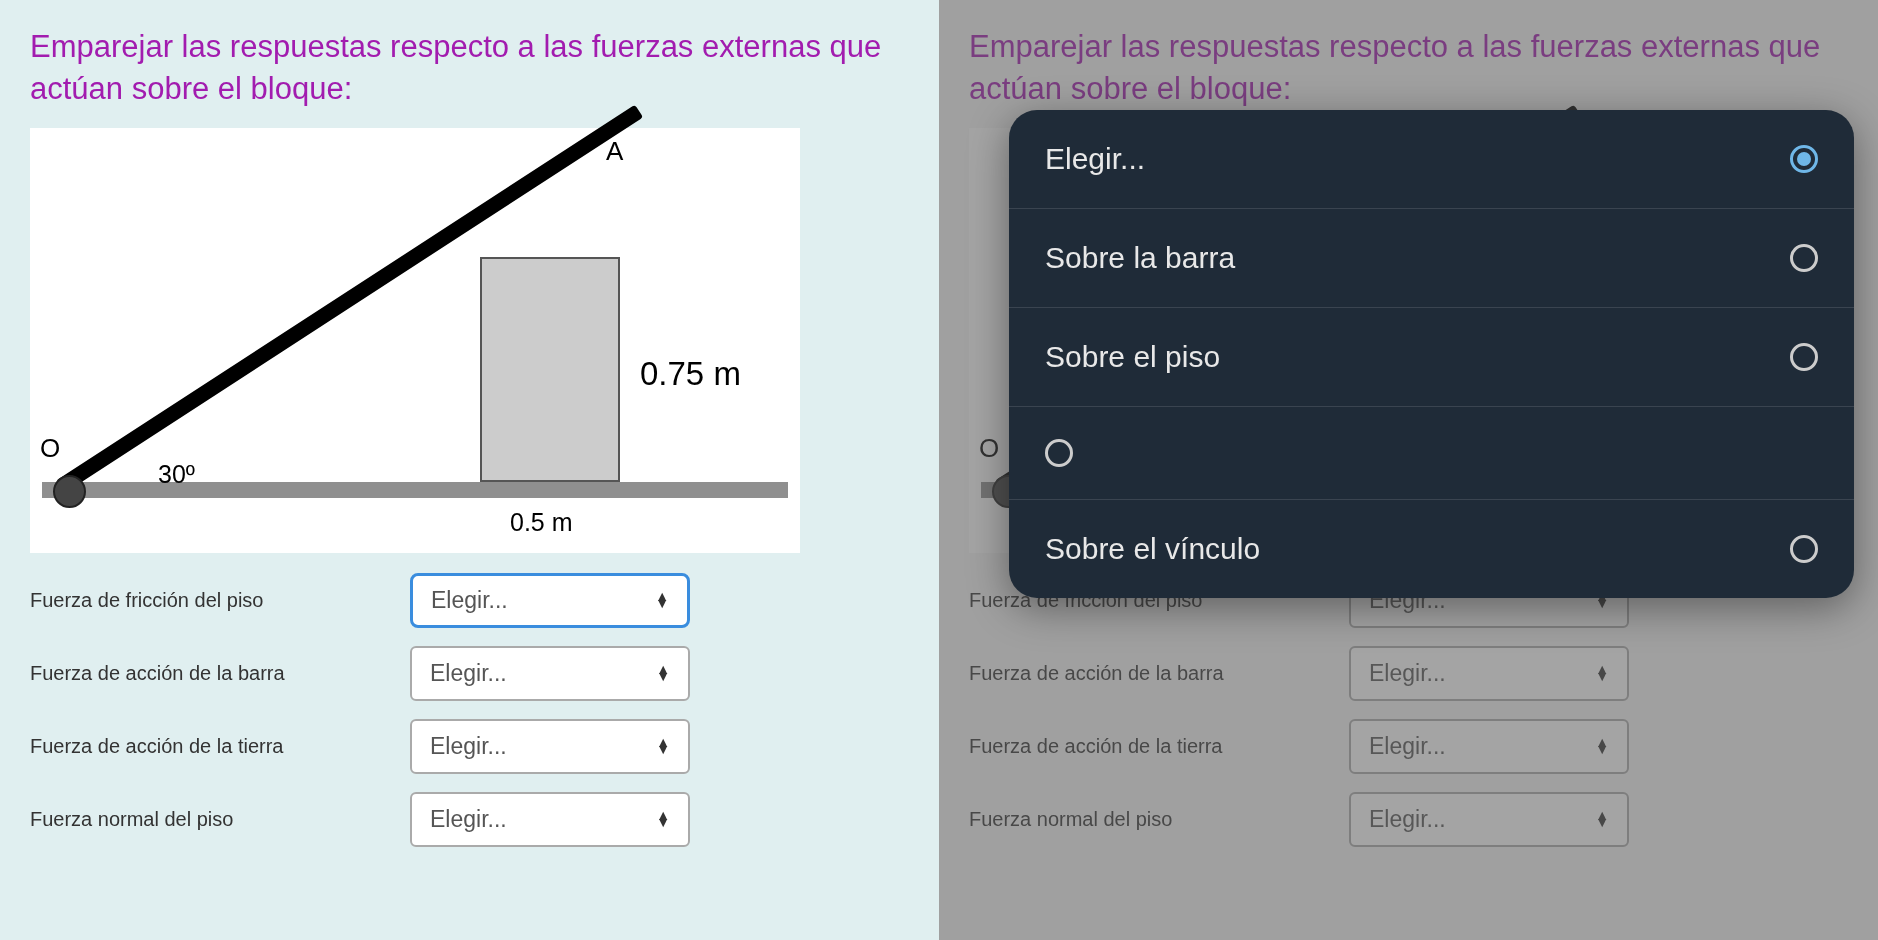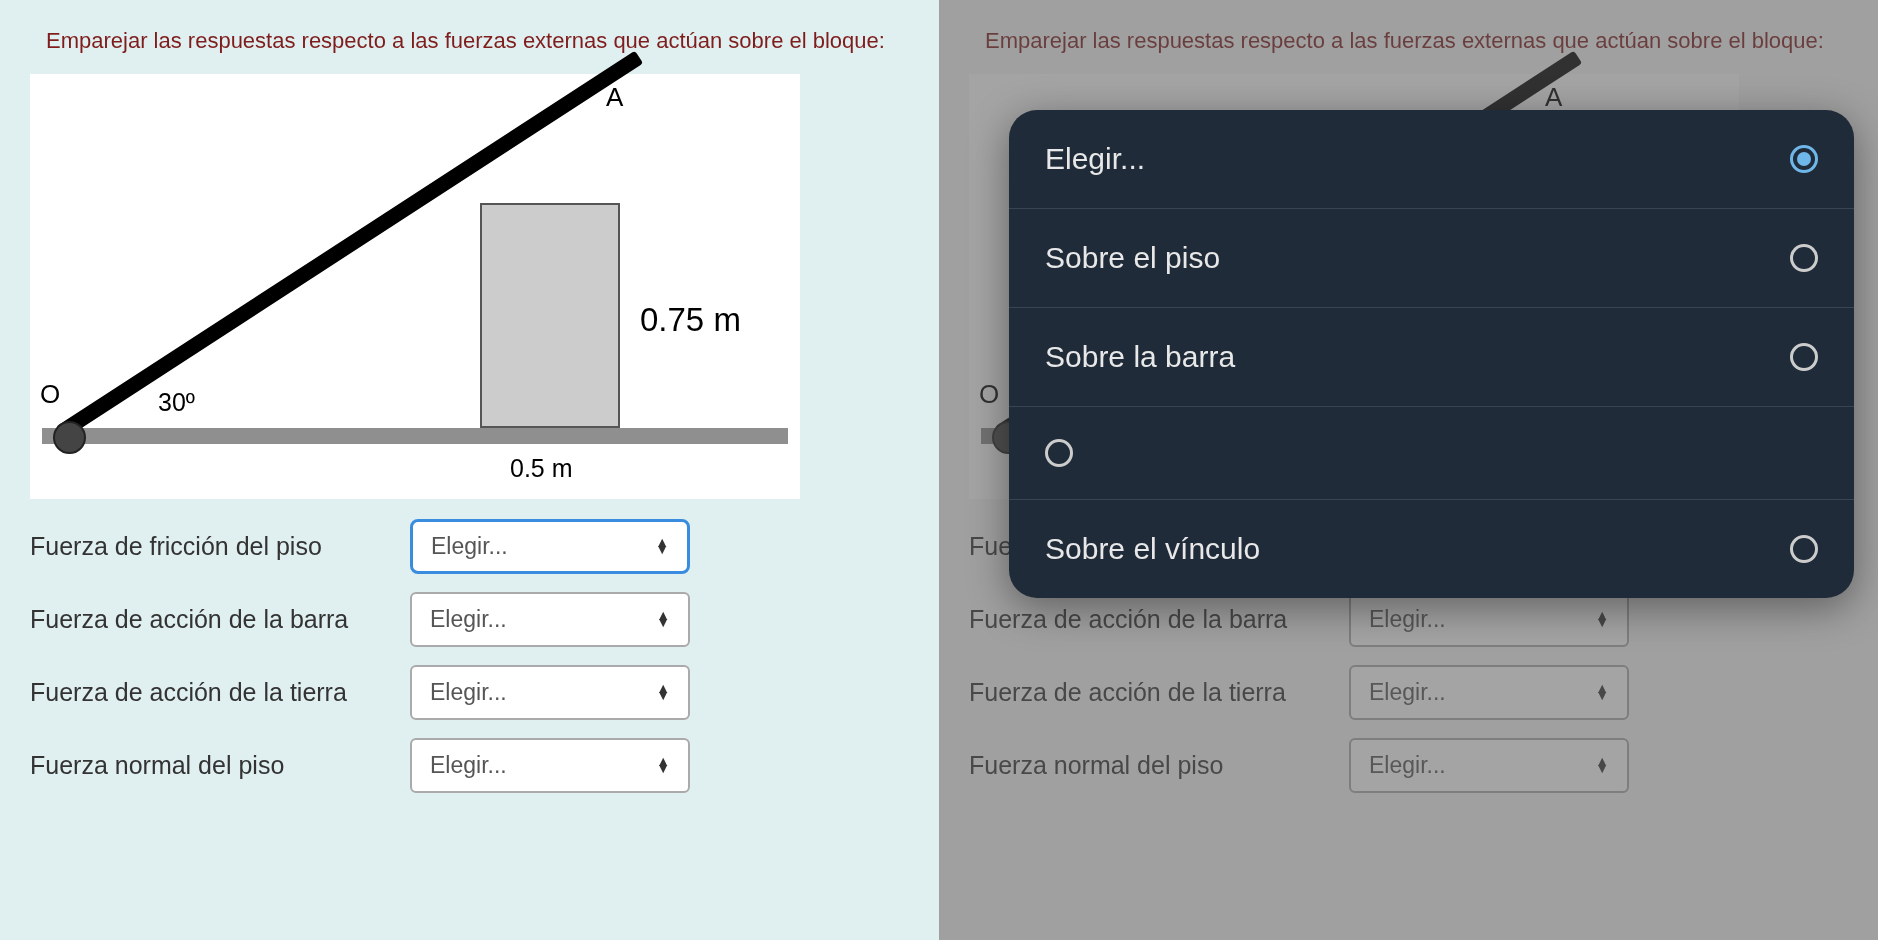--- a/index.html
+++ b/index.html
@@ -4,34 +4,34 @@
 <style>
   * { box-sizing: border-box; }
   html, body { margin: 0; padding: 0; font-family: Arial, Helvetica, sans-serif; }
   body { width: 1878px; height: 940px; display: flex; }
   .pane { height: 100%; position: relative; }
   .pane-left { width: 50%; background: #e0eff0; padding: 26px 30px; }
   .pane-right { width: 50%; background: #f5f5f5; padding: 26px 30px; }
   .pane-right .overlay {
     position: absolute; inset: 0; background: rgba(90,90,90,0.55);
   }
-  .question { font-size: 22px; color: #7f1d1d; line-height: 1.35; margin-bottom: 18px; margin-left: 16px; }
+  .question { font-size: 31px; color: #a21caf; line-height: 1.35; margin-bottom: 18px; }
   .diagram-wrap { background: #fff; width: 770px; height: 425px; position: relative; margin-bottom: 20px; }
   .ground { position: absolute; left: 12px; right: 12px; bottom: 55px; height: 16px; background: #8f8f8f; }
   .block { position: absolute; left: 450px; bottom: 71px; width: 140px; height: 225px; background: #cccccc; border: 2px solid #555; }
   .bar { position: absolute; left: 30px; bottom: 61px; width: 690px; height: 15px; background: #000; transform-origin: 4px 8px; transform: rotate(-33deg); border-radius: 3px; }
   .hinge { position: absolute; left: 23px; bottom: 45px; width: 33px; height: 33px; background: #444; border-radius: 50%; border: 2px solid #222; }
   .lblO { position: absolute; left: 10px; bottom: 89px; font-size: 26px; }
   .lblA { position: absolute; left: 576px; top: 8px; font-size: 26px; }
-  .lbl30 { position: absolute; left: 128px; bottom: 82px; font-size: 25px; }
+  .lbl30 { position: absolute; left: 128px; bottom: 64px; font-size: 25px; }
   .lbl075 { position: absolute; left: 610px; bottom: 160px; font-size: 33px; }
   .lbl05 { position: absolute; left: 480px; bottom: 16px; font-size: 25px; }
   .rows { }
   .row { display: flex; align-items: center; margin-bottom: 18px; }
-  .rowlabel { width: 380px; font-size: 25px; color: #333; }
+  .rowlabel { width: 380px; font-size: 20px; color: #333; }
   .select {
     width: 280px; height: 55px; background: #fff; border: 2px solid #aaa;
     border-radius: 6px; display: flex; align-items: center; justify-content: space-between;
     padding: 0 18px; font-size: 23px; color: #555; cursor: pointer;
   }
   .select.focused {
     border: 3px solid #3a8dde; border-radius: 8px;
   }
   .caret { display: flex; flex-direction: column; line-height: 0.5; font-size: 14px; color: #333; }
   
@@ -153,25 +153,25 @@
   </div>
 
   <div class="overlay"></div>
 
   <div class="menu">
     <div class="menu-item">
       <span>Elegir...</span>
       <span class="radio selected"></span>
     </div>
     <div class="menu-item">
-      <span>Sobre el piso</span>
+      <span>Sobre la barra</span>
       <span class="radio"></span>
     </div>
     <div class="menu-item">
-      <span>Sobre la barra</span>
+      <span>Sobre el piso</span>
       <span class="radio"></span>
     </div>
     <div class="menu-item">
       <span class="radio"></span>
     </div>
     <div class="menu-item">
       <span>Sobre el vínculo</span>
       <span class="radio"></span>
     </div>
   </div>

